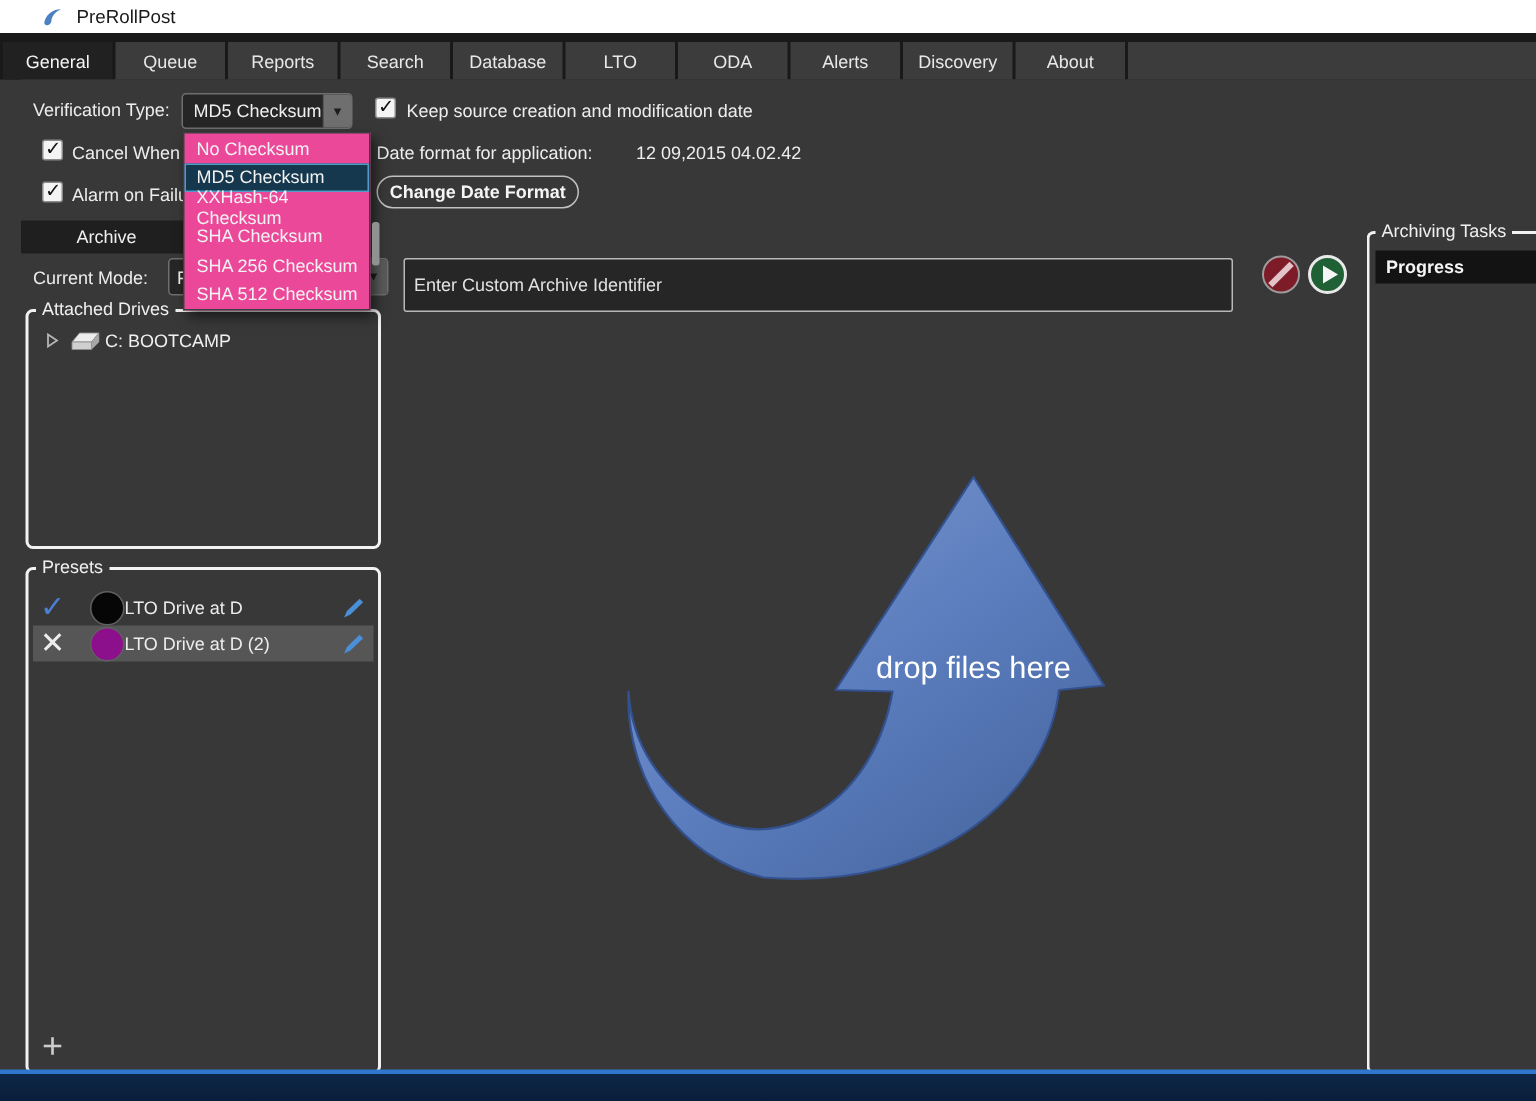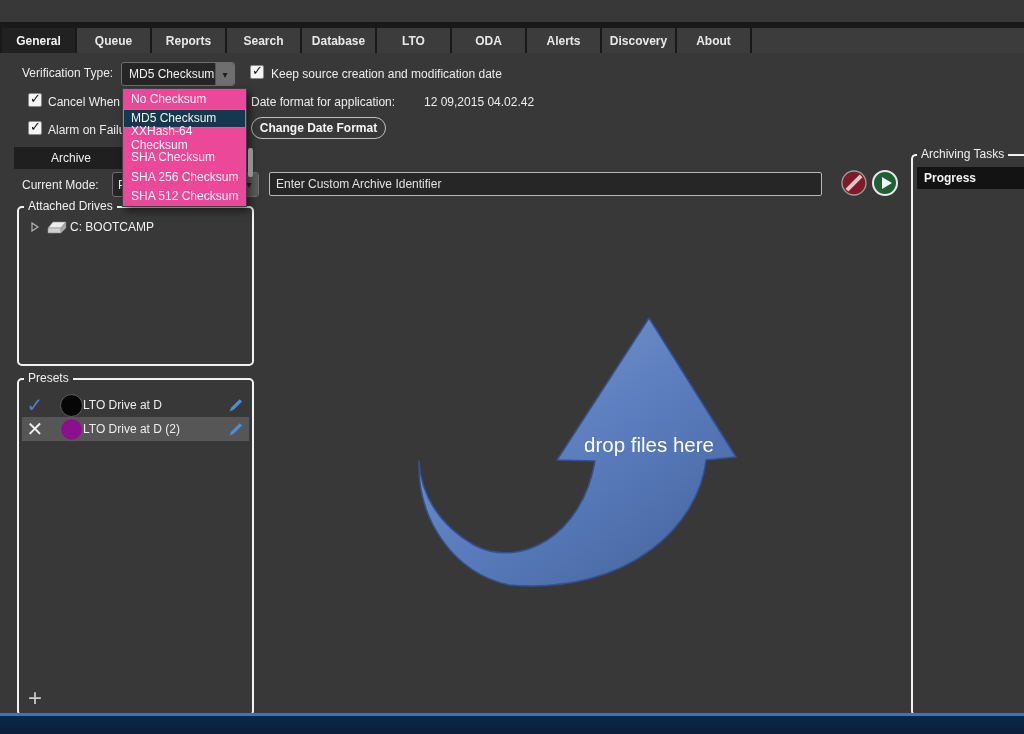--- a/index.html
+++ b/index.html
@@ -7,21 +7,21 @@
               font-family:"Liberation Sans","DejaVu Sans",sans-serif; }
   #app { position:relative; width:1024px; height:734px; overflow:hidden; }
 
   
   .titlebar { position:absolute; left:0; top:0; width:1024px; height:22px; background:#ffffff;
               display:flex; align-items:center; }
   .titlebar .logo { margin-left:27px; width:16px; height:16px; }
   .titlebar .apptitle { margin-left:8px; font-size:12.5px; color:#1a1a1a; }
 
   
-  .tabbar { position:absolute; left:0; top:22px; width:1024px; height:31px; background:#191919;font-weight:bold; }
+  .tabbar { position:absolute; left:0; top:22px; width:1024px; height:31px; background:#191919; }
   .tabs { position:absolute; left:2px; top:6px; right:0; height:25px; display:flex; gap:2px; }
   .tab { width:73px; height:25px; background:#3c3c3c; color:#e8e8e8; font-size:12px;
          display:flex; align-items:center; justify-content:center; cursor:default; }
   .tab.selected { background:#212121; color:#f5f5f5; }
   .tab-filler { flex:1; background:#3c3c3c; }
 
   
   .content { position:absolute; left:14px; top:53px; width:1024px; height:660px; background:#383838; color:#ededed; }
   .lbl { position:absolute; font-size:12px; color:#ededed; white-space:nowrap; }
 
@@ -41,21 +41,21 @@
   
   .btn-rounded { position:absolute; border:1px solid #c0c0c0; border-radius:11px; background:transparent;
                  color:#f5f5f5; font-size:12px; font-weight:bold; display:flex; align-items:center;
                  justify-content:center; cursor:default; }
 
   
   .subtab { position:absolute; left:0; top:94px; width:114px; height:22px; background:#1f1f1f;
             color:#efefef; font-size:12px; display:flex; align-items:center; justify-content:center; }
 
   
-  .idfield { position:absolute; left:255px; top:119px; width:553px; height:24px; background:#262626;
+  .idfield { position:absolute; left:255px; top:119px; width:553px; height:36px; background:#262626;
              border:1px solid #b8b8b8; border-radius:2px; color:#efefef; font-size:12px; padding:0 6px;
              font-family:"Liberation Sans","DejaVu Sans",sans-serif; }
   .idfield::placeholder { color:#e2e2e2; opacity:1; }
 
   
   .roundicon { position:absolute; width:28px; height:28px; }
 
   
   .groupbox { position:absolute; border:2px solid #f2f2f2; border-radius:5px; }
   .groupbox .gtitle { position:absolute; top:-9px; left:5px; background:#383838; padding:0 4px;
@@ -98,20 +98,26 @@
   
   .bottombar { position:absolute; left:0; top:713px; width:1024px; height:21px; }
   .bottombar .blueline { height:3px; background:#2e77cc; }
   .bottombar .navy { height:18px; background:linear-gradient(180deg,#0d2748 0%,#0a1e3a 100%); }
 </style>
 </head>
 <body>
 
 <div id="app">
 
+  <div class="titlebar">
+    <svg class="logo" viewBox="0 0 16 16">
+      <path d="M2.5 12.5 C3 7.5 7.5 3.2 13.8 3 C9.5 5 7.4 8 7.2 11.5 C6.4 14.2 3.4 14.6 2.5 12.5 Z" fill="#4b80c2"></path>
+    </svg>
+    <span class="apptitle">PreRollPost</span>
+  </div>
 
   <div class="tabbar">
     <div class="tabs">
       <div class="tab selected">General</div>
       <div class="tab">Queue</div>
       <div class="tab">Reports</div>
       <div class="tab">Search</div>
       <div class="tab">Database</div>
       <div class="tab">LTO</div>
       <div class="tab">ODA</div>

